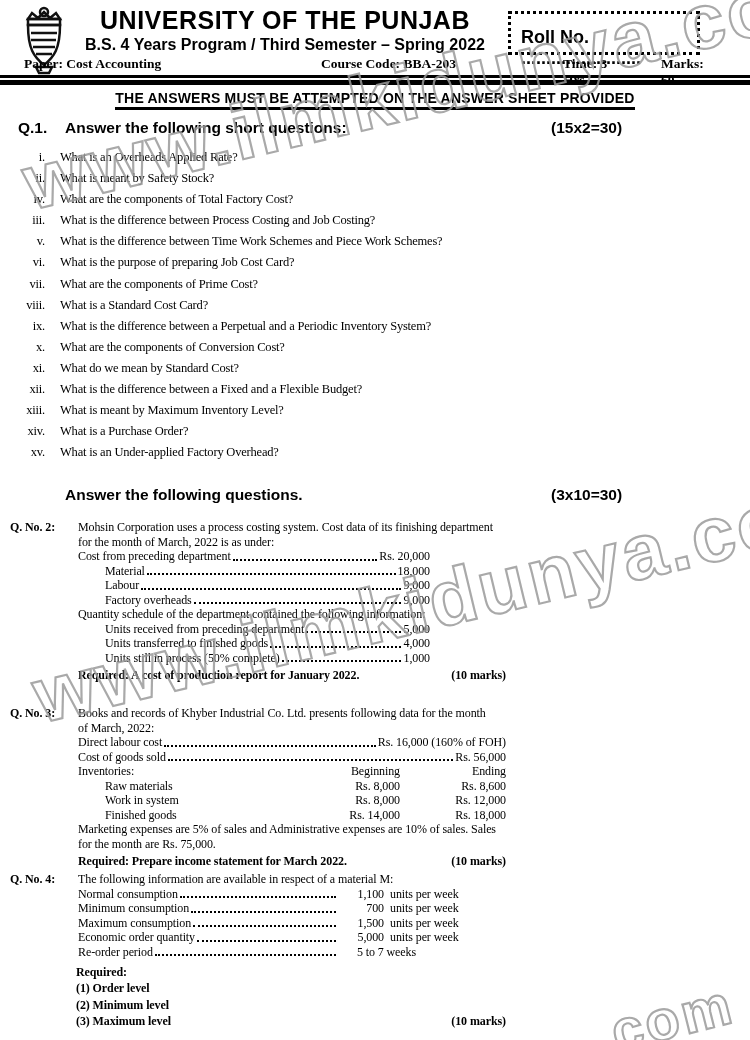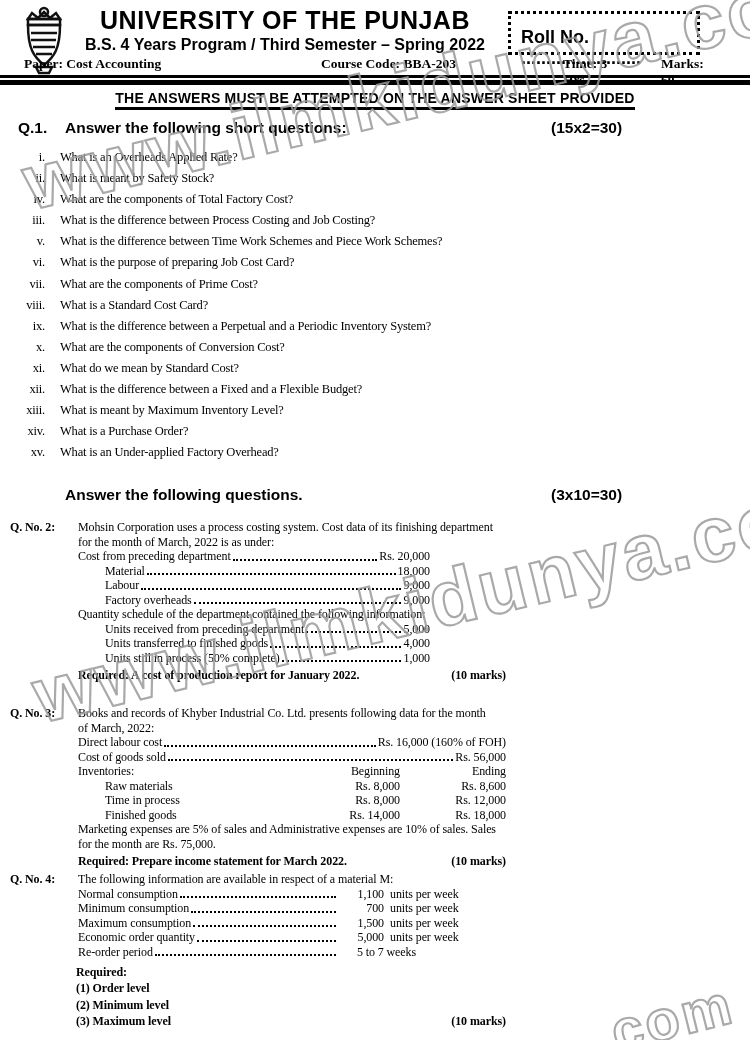--- a/index.html
+++ b/index.html
@@ -261,21 +261,21 @@
           <span class="c0">Inventories:</span>
           <span class="c1">Beginning</span>
           <span class="c2">Ending</span>
         </div>
         <div class="invrow">
           <span class="ci">Raw materials</span>
           <span class="c1">Rs. 8,000</span>
           <span class="c2">Rs. 8,600</span>
         </div>
         <div class="invrow">
-          <span class="ci">Time in process</span>
+          <span class="ci">Work in system</span>
           <span class="c1">Rs. 8,000</span>
           <span class="c2">Rs. 12,000</span>
         </div>
         <div class="invrow">
           <span class="ci">Finished goods</span>
           <span class="c1">Rs. 14,000</span>
           <span class="c2">Rs. 18,000</span>
         </div>
       </div>
       <div>Marketing expenses are 5% of sales and Administrative expenses are 10% of sales. Sales</div>

